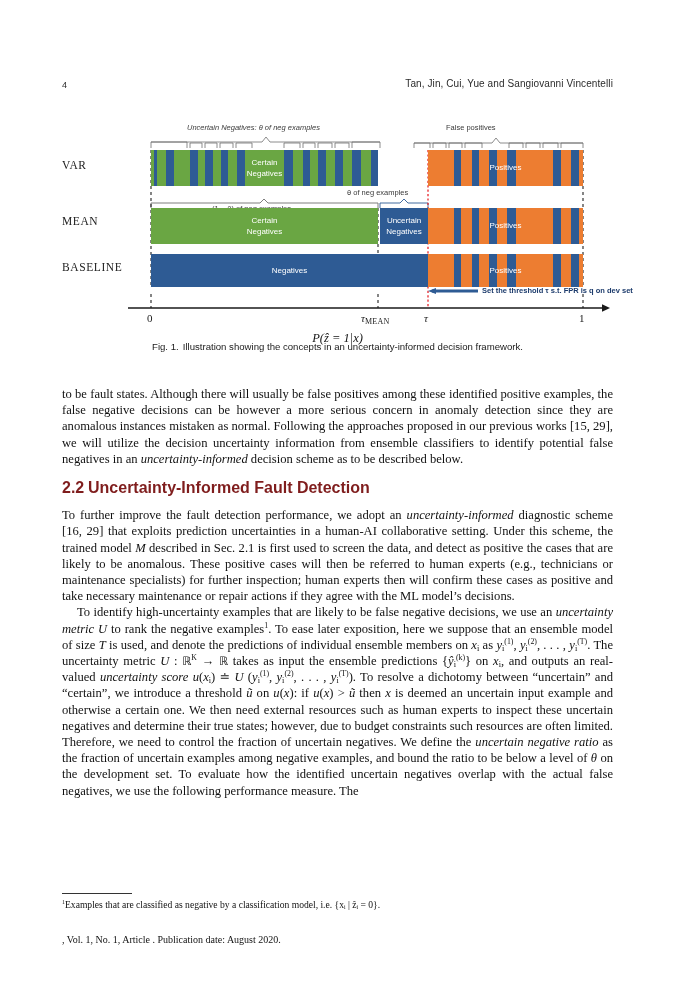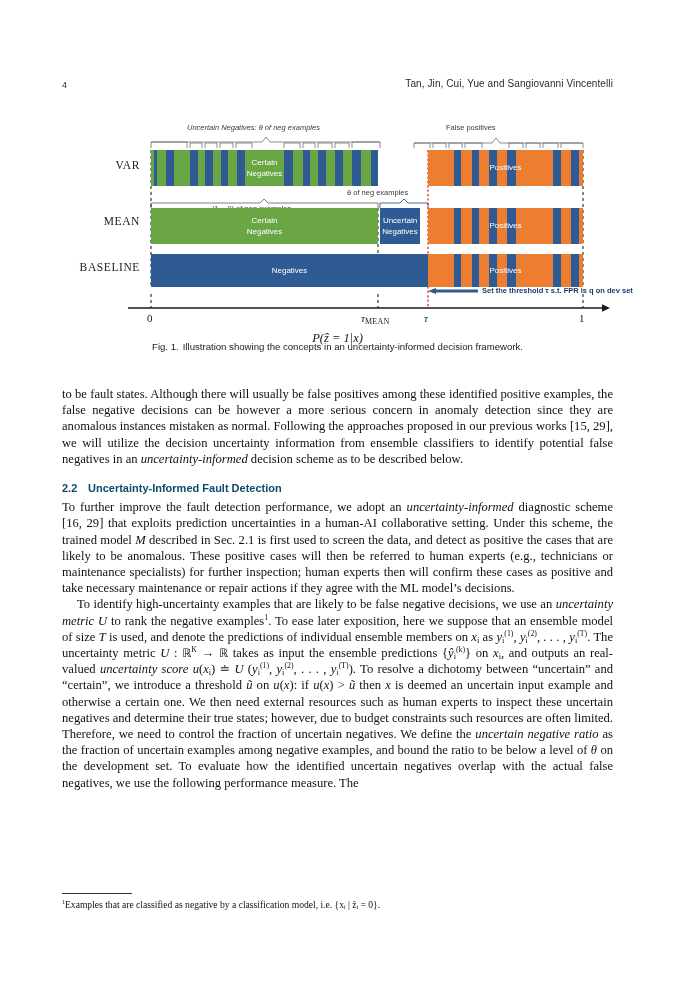--- a/index.html
+++ b/index.html
@@ -55,21 +55,20 @@
     position: absolute;
     inset: 0;
   }
 
   .rowlabel {
     position: absolute;
     font-family: "Liberation Serif", serif;
     font-size: 11.5px;
     color: #222;
     letter-spacing: 0.6px;
-    text-align: right;
     width: 78px;
     left: 0;
   }
 
   
   .bar {
     position: absolute;
     overflow: hidden;
     padding-left: 16px;
   }
@@ -160,25 +159,25 @@
     font-family: "Liberation Serif", serif;
     font-size: 12.6px;
     line-height: 16.2px;
     color: #111;
     text-align: justify;
     text-justify: inter-word;
   }
   .body p { margin: 0; }
   .body p.indent { text-indent: 15px; }
   .sechead {
-    margin: 13px 0 3px 0;
-    font-family: "Liberation Sans", sans-serif;
-    font-size: 11px;
+    margin: 13px 0 11px 0;
+    font-family: "Liberation Sans", sans-serif;
+    font-size: 16px;
     font-weight: bold;
-    color: #0c4a6e;
+    color: #7f1d1d;
   }
   .sechead .num { display: inline-block; min-width: 26px; }
   i.it { font-style: italic; }
 
   .mathi { font-style: italic; }
   sup.sup { font-size: 0.62em; vertical-align: super; line-height: 0; }
   sub.sb { font-size: 0.66em; vertical-align: -0.28em; line-height: 0; }
   .bbb { font-family: "DejaVu Sans", sans-serif; font-size: 0.92em; }
 
   
@@ -316,21 +315,21 @@
 
         <div class="barlabel">Positives</div>
       </div>
     </div>
 
     <div class="bar" style="left:89px; top:96px; width:432px; height:36px;">
       <div class="seg" style="left:0; width:227px; background:#6aa643;">
         <div class="barlabel" style="white-space:pre-line;">Certain
 Negatives</div>
       </div>
-      <div class="seg" style="left:229px; width:40px; background:#2e5b94;">
+      <div class="seg" style="left:229px; width:48px; background:#2e5b94;">
         <div class="barlabel" style="white-space:pre-line;">Uncertain
 Negatives</div>
       </div>
       <div class="seg" style="left:277px; width:155px; background:#ed7d31;">
         <div class="stripe" style="left:26px; width:7px;"></div>
         <div class="stripe" style="left:44px; width:7px;"></div>
         <div class="stripe" style="left:61px; width:8px;"></div>
         <div class="stripe" style="left:79px; width:9px;"></div>
         <div class="stripe" style="left:125px; width:8px;"></div>
         <div class="stripe" style="left:143px; width:8px;"></div>
@@ -403,14 +402,15 @@
     uncertain examples among negative examples, and bound the ratio to be below a level of <i class="it">θ</i> on the
     development set. To evaluate how the identified uncertain negatives overlap with the actual false
     negatives, we use the following performance measure. The</p>
   </div>
 
   <div class="fnrule"></div>
   <div class="footnote">
     <sup class="sup">1</sup><span>Examples that are classified as negative by a classification model, i.e. {xᵢ | ẑᵢ = 0}.</span>
   </div>
 
+  <div class="pagefooter">, Vol. 1, No. 1, Article . Publication date: August 2020.</div>
 
 </div>
 
 </body></html>

